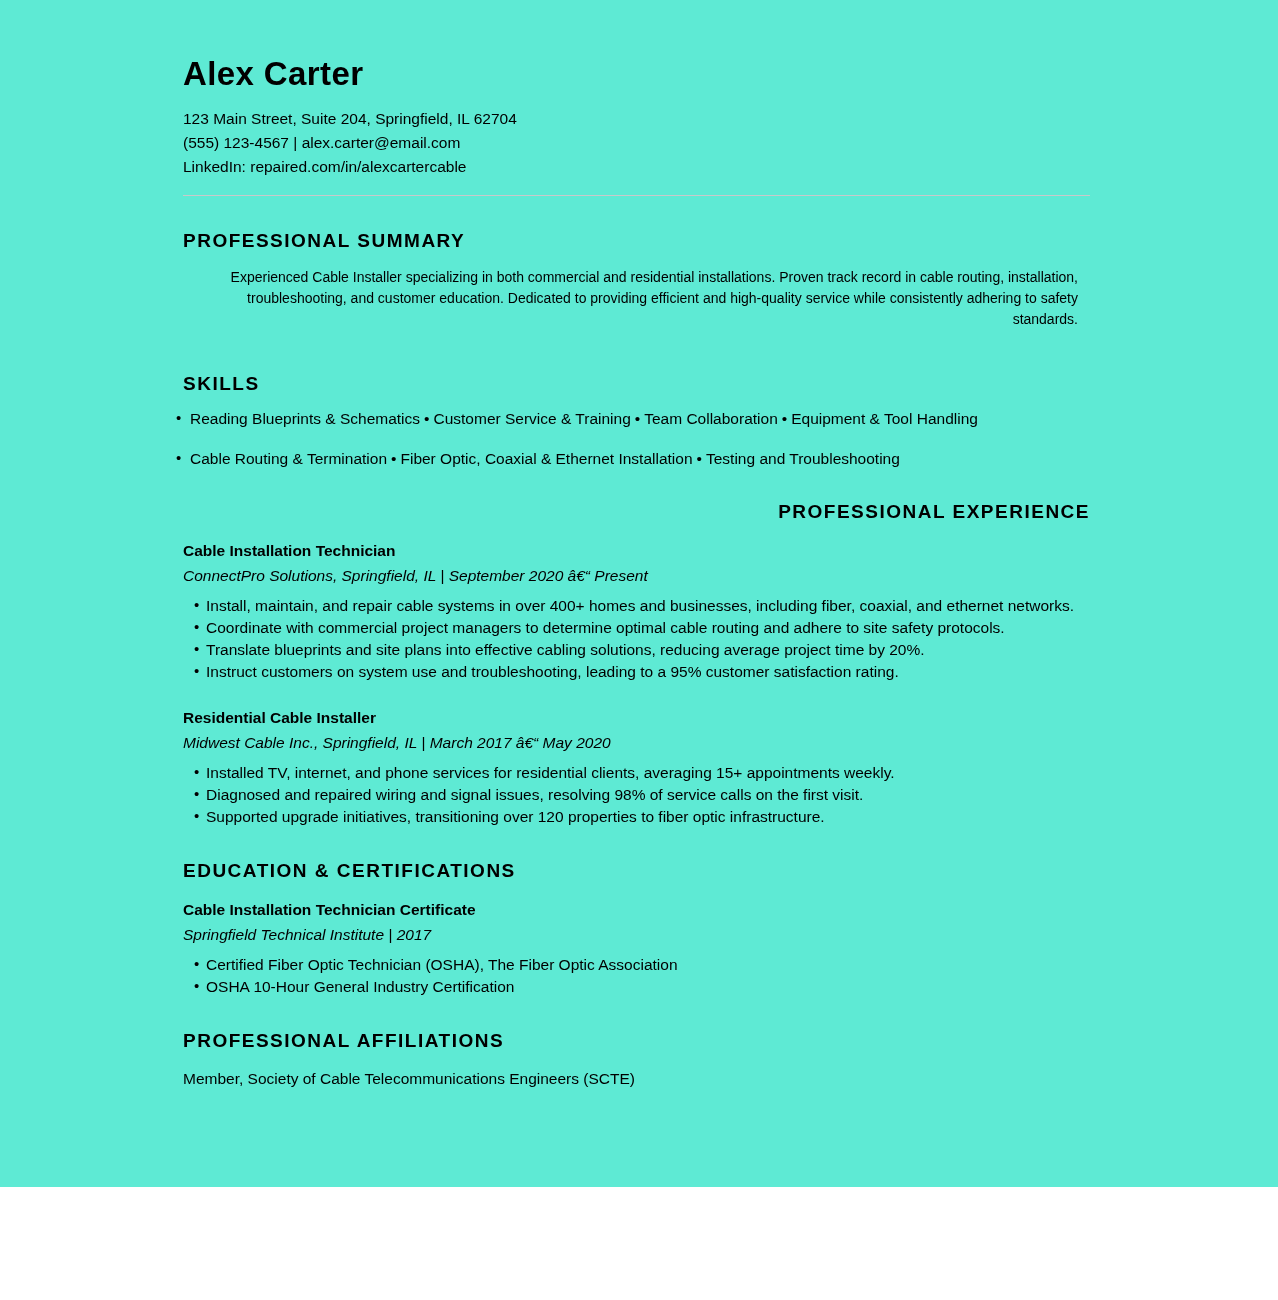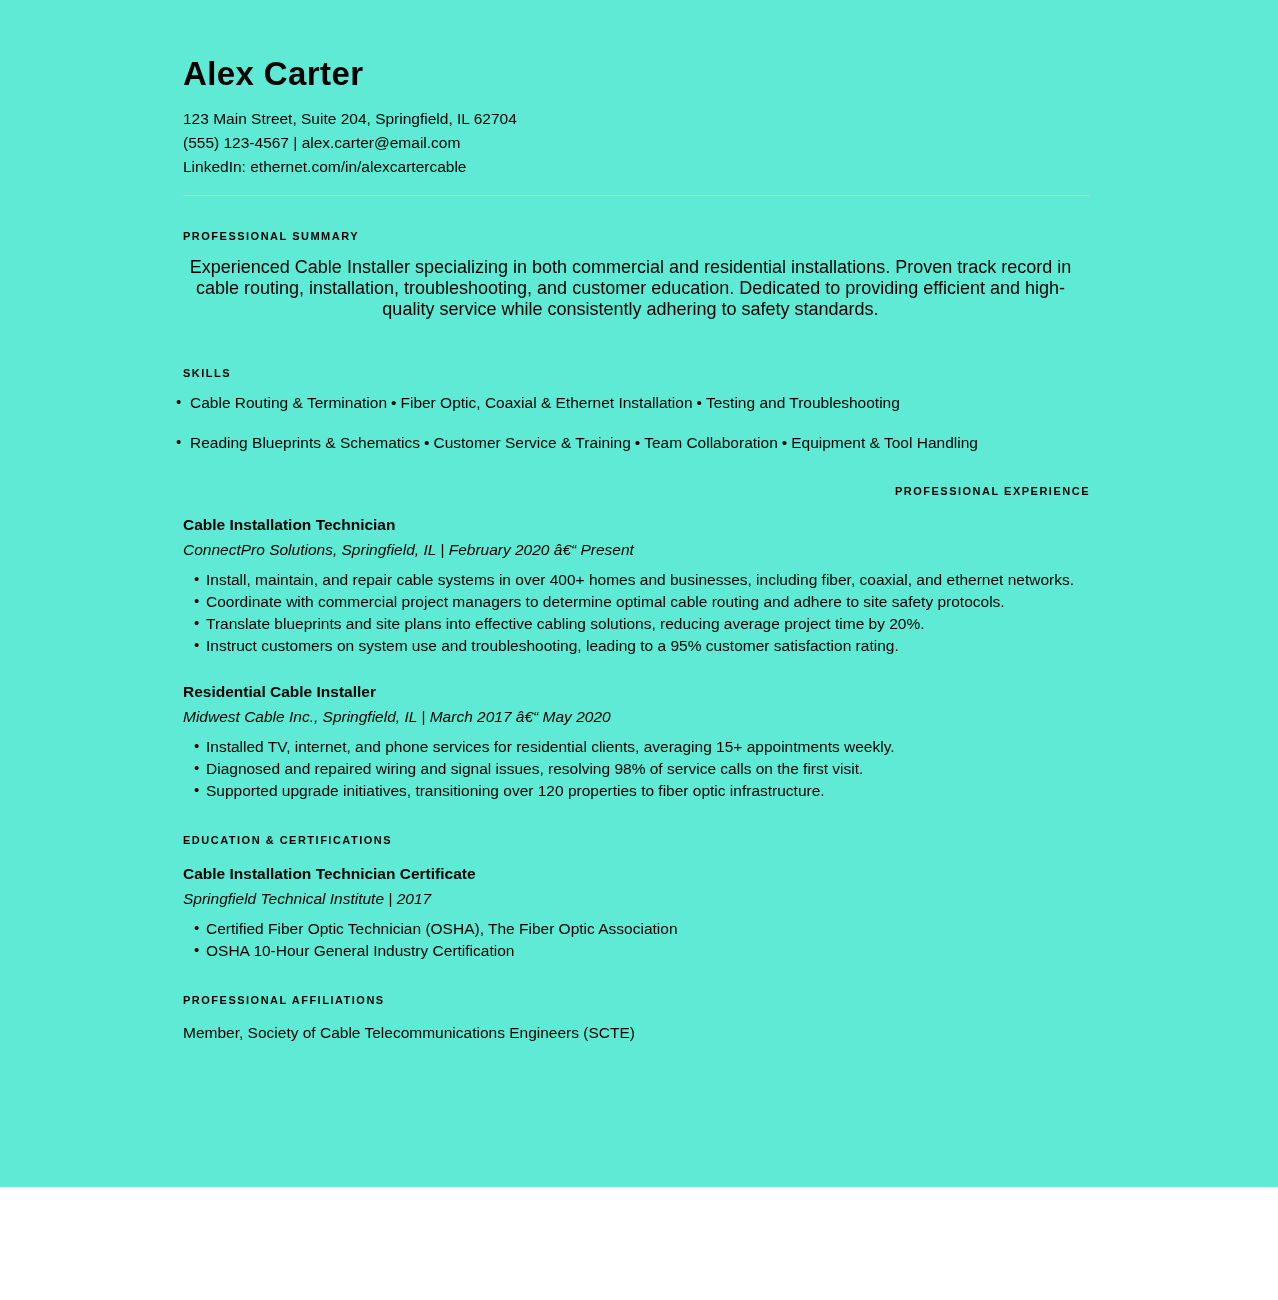--- a/index.html
+++ b/index.html
@@ -48,39 +48,39 @@
   }
   .header-rule {
     border: 0;
     border-top: 1px solid #c9c9c9;
     margin: 16px 0 0 0;
     width: 907px;
   }
 
   
   .section-heading {
-    font-size: 11px;
+    font-size: 19px;
     font-weight: bold;
     letter-spacing: 1.5px;
     color: #000;
     margin: 0;
   }
   .sec-summary   { padding-top: 34px; }
   .sec-skills    { padding-top: 29px; }
   .sec-exp       { padding-top: 32px; text-align: right; }
   .sec-edu       { padding-top: 32px; }
   .sec-aff       { padding-top: 32px; }
 
   
   .summary-text {
-    font-size: 18px;
+    font-size: 14px;
     line-height: 21px;
     margin-top: 15px;
     width: 895px;
-    text-align: center;
+    text-align: right;
   }
 
   
   .skills-list {
     list-style: none;
     margin: 0;
     padding: 0;
     margin-top: 14px;
   }
   .skills-list li {
@@ -148,42 +148,42 @@
 </head>
 <body>
 
 <div class="page">
   <div class="resume">
 
     <h1 class="name">Alex Carter</h1>
     <div class="contact-block">
       <div class="contact-line">123 Main Street, Suite 204, Springfield, IL 62704</div>
       <div class="contact-line">(555) 123-4567 | alex.carter@email.com</div>
-      <div class="contact-line">LinkedIn: ethernet.com/in/alexcartercable</div>
+      <div class="contact-line">LinkedIn: repaired.com/in/alexcartercable</div>
     </div>
     <hr class="header-rule">
 
     <h2 class="section-heading sec-summary">PROFESSIONAL SUMMARY</h2>
     <p class="summary-text">Experienced Cable Installer specializing in both commercial and residential installations. Proven track record in cable routing, installation, troubleshooting, and customer education. Dedicated to providing efficient and high-quality service while consistently adhering to safety standards.</p>
 
     <h2 class="section-heading sec-skills">SKILLS</h2>
     <ul class="skills-list">
       <li>
+        <span>Reading Blueprints &amp; Schematics</span><span class="sep">•</span><span>Customer Service &amp; Training</span><span class="sep">•</span><span>Team Collaboration</span><span class="sep">•</span><span>Equipment &amp; Tool Handling</span>
+      </li>
+      <li>
         <span>Cable Routing &amp; Termination</span><span class="sep">•</span><span>Fiber Optic, Coaxial &amp; Ethernet Installation</span><span class="sep">•</span><span>Testing and Troubleshooting</span>
       </li>
-      <li>
-        <span>Reading Blueprints &amp; Schematics</span><span class="sep">•</span><span>Customer Service &amp; Training</span><span class="sep">•</span><span>Team Collaboration</span><span class="sep">•</span><span>Equipment &amp; Tool Handling</span>
-      </li>
     </ul>
 
     <h2 class="section-heading sec-exp">PROFESSIONAL EXPERIENCE</h2>
 
     <div class="entry">
       <div class="entry-title">Cable Installation Technician</div>
-      <div class="entry-meta">ConnectPro Solutions, Springfield, IL | February 2020 â€“ Present</div>
+      <div class="entry-meta">ConnectPro Solutions, Springfield, IL | September 2020 â€“ Present</div>
       <ul class="bullets">
         <li>Install, maintain, and repair cable systems in over 400+ homes and businesses, including fiber, coaxial, and ethernet networks.</li>
         <li>Coordinate with commercial project managers to determine optimal cable routing and adhere to site safety protocols.</li>
         <li>Translate blueprints and site plans into effective cabling solutions, reducing average project time by 20%.</li>
         <li>Instruct customers on system use and troubleshooting, leading to a 95% customer satisfaction rating.</li>
       </ul>
     </div>
 
     <div class="entry">
       <div class="entry-title">Residential Cable Installer</div>

